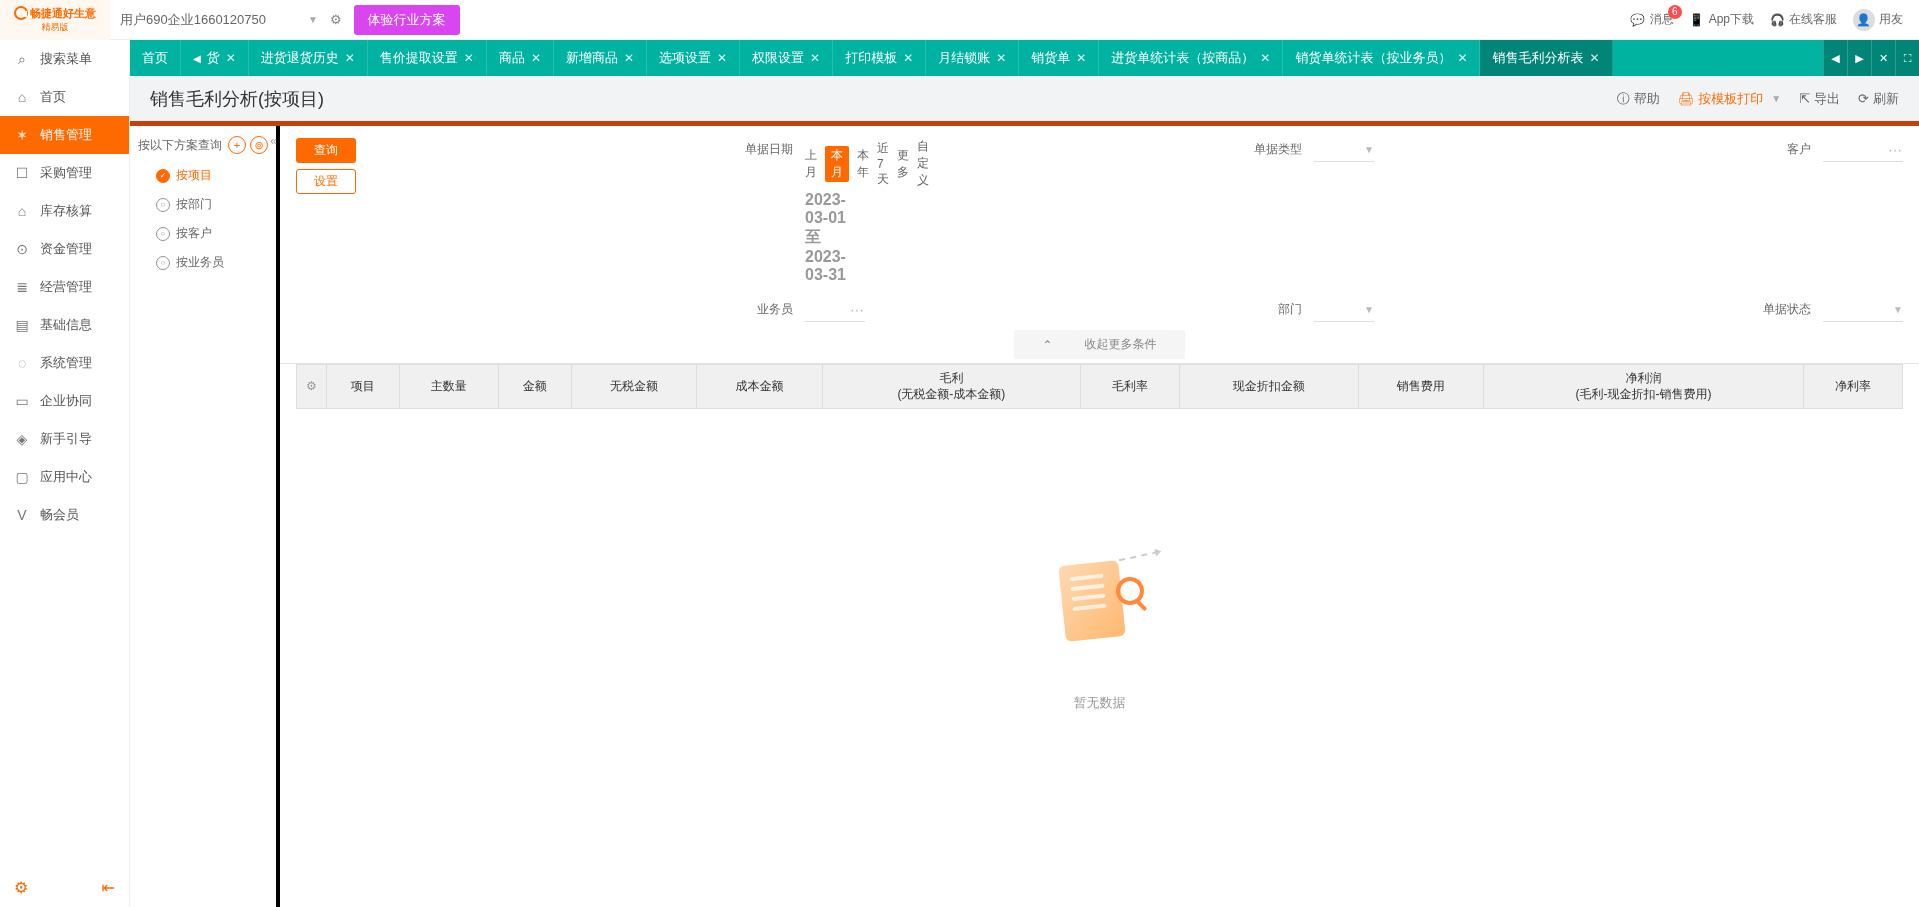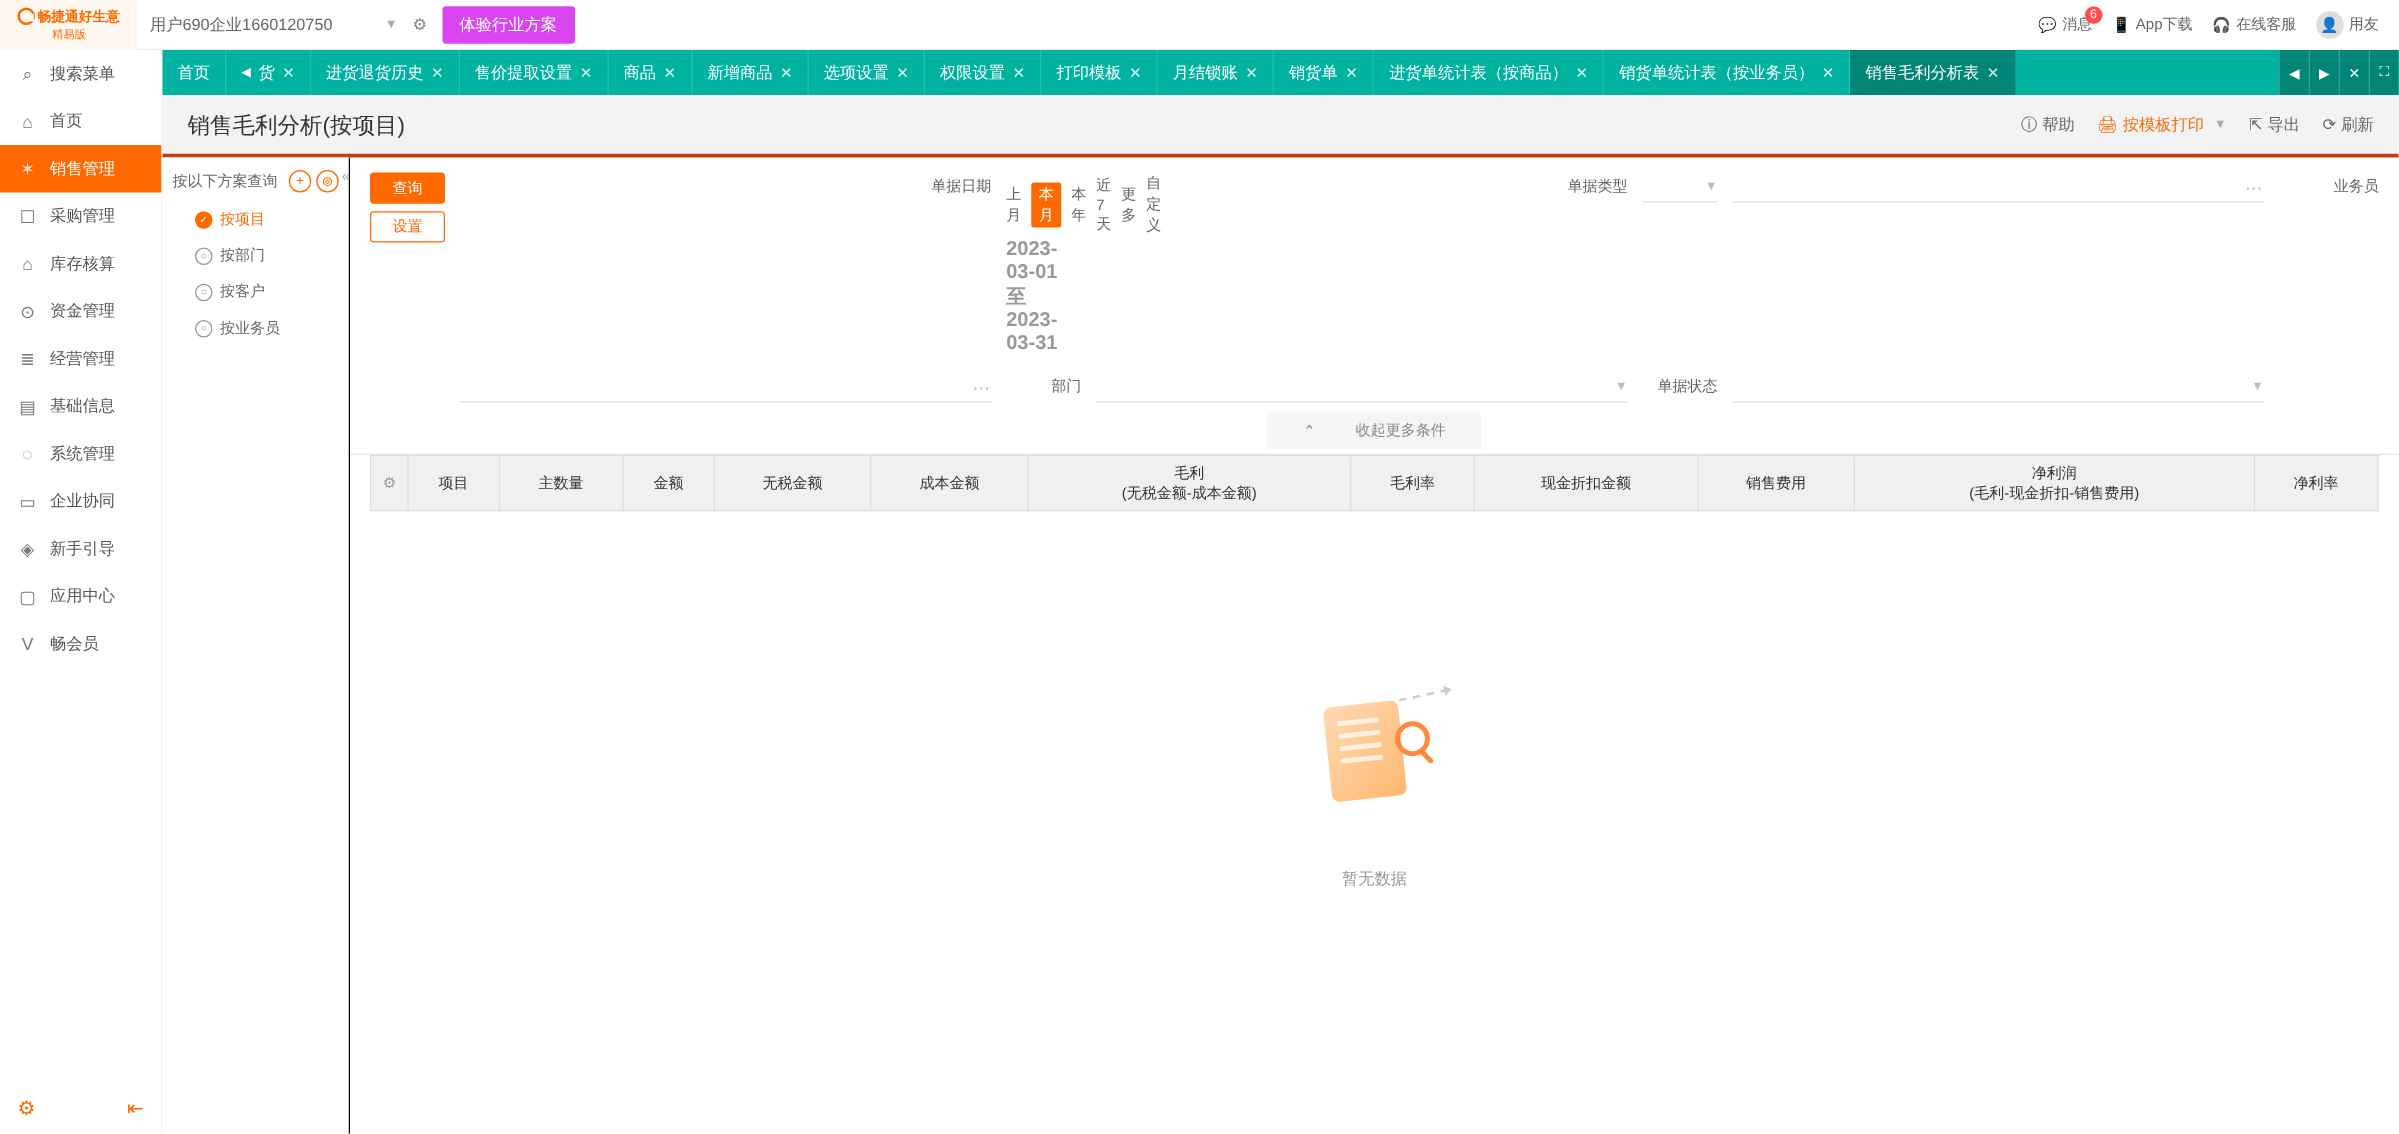--- a/index.html
+++ b/index.html
@@ -36,29 +36,29 @@
 .main { flex: 1; display: flex; flex-direction: column; min-width: 0; }
 
 
 .tab-bar { height: 36px; background: #00b3a1; display: flex; align-items: stretch; color: #fff; font-size: 13px; }
 .tab { display: flex; align-items: center; padding: 0 12px; gap: 6px; cursor: pointer; white-space: nowrap; border-right: 1px solid rgba(255,255,255,0.15); }
 .tab.active { background: #008577; }
 .tab .close { font-size: 12px; opacity: 0.85; cursor: pointer; }
 .tab-ctrl { width: 24px; display: flex; align-items: center; justify-content: center; background: #008577; border-left: 1px solid rgba(255,255,255,0.2); cursor: pointer; font-size: 11px; }
 
 
-.page-hdr { height: 50px; background: #f2f3f5; display: flex; align-items: center; padding: 0 20px; border-bottom: 3px solid #c2410c; }
+.page-hdr { height: 50px; background: #f2f3f5; display: flex; align-items: center; padding: 0 20px; border-bottom: 5px solid #c2410c; }
 .page-title { font-size: 18px; color: #333; font-weight: 500; }
 .page-actions { display: flex; align-items: center; gap: 18px; color: #666; font-size: 13px; }
 .page-action { display: flex; align-items: center; gap: 4px; cursor: pointer; }
 .page-action.orange { color: #ff6a00; }
 
 
 .content { flex: 1; display: flex; min-height: 0; }
-.scheme-panel { width: 150px; border-right: 1px solid #000000; padding: 10px 8px; background: #fff; position: relative; }
+.scheme-panel { width: 150px; border-right: 4px solid #000000; padding: 10px 8px; background: #fff; position: relative; }
 .scheme-hdr { display: flex; align-items: center; gap: 6px; font-size: 12px; color: #666; margin-bottom: 10px; }
 .scheme-hdr-icons { margin-left: auto; display: flex; gap: 4px; }
 .circ { width: 18px; height: 18px; border: 1px solid #ff6a00; border-radius: 50%; display: inline-flex; align-items: center; justify-content: center; font-size: 11px; color: #ff6a00; cursor: pointer; }
 .collapse-handle { position: absolute; right: -1px; top: 8px; color: #aaa; cursor: pointer; font-size: 12px; }
 .scheme-list { display: flex; flex-direction: column; gap: 6px; padding-left: 18px; }
 .scheme-item { display: flex; align-items: center; gap: 6px; font-size: 12px; color: #666; cursor: pointer; padding: 3px 0; }
 .scheme-item.active { color: #ff6a00; }
 .scheme-ico { width: 14px; height: 14px; border: 1px solid currentColor; border-radius: 50%; display: inline-flex; align-items: center; justify-content: center; font-size: 8px; opacity: 0.7; }
 .scheme-item.active .scheme-ico { background: #ff6a00; border-color: #ff6a00; color: #fff; opacity: 1; }
 
@@ -333,20 +333,21 @@
                   <span class="date-opt">自定义</span>
                 </div>
               <div class="date-range">2023-03-01 至 2023-03-31</div>
             </div>
             <div class="flabel">单据类型</div>
             <div class="fval">
                 <div class="sel">
                   <span class="chev">▼</span>
                 </div>
               </div>
+            <div class="flabel">客户</div>
             <div class="fval">
                 <div class="sel">
                   <span class="dots">⋯</span>
                 </div>
               </div>
             <div class="action-col" style="grid-row:1 / span 2;">
               <button class="btn-primary">查询</button>
               <button class="btn-ghost">设置</button>
             </div>
 

